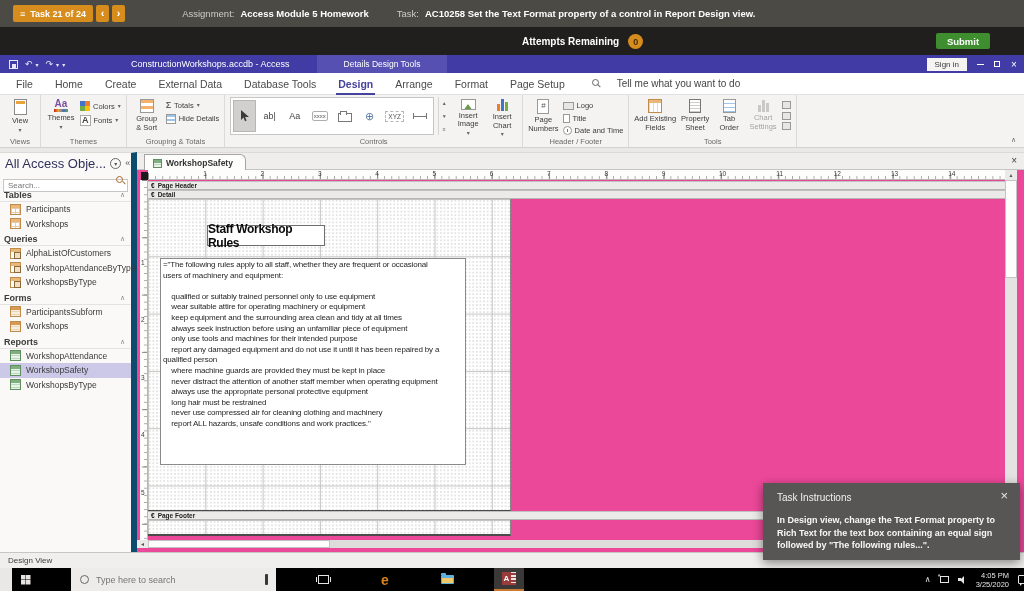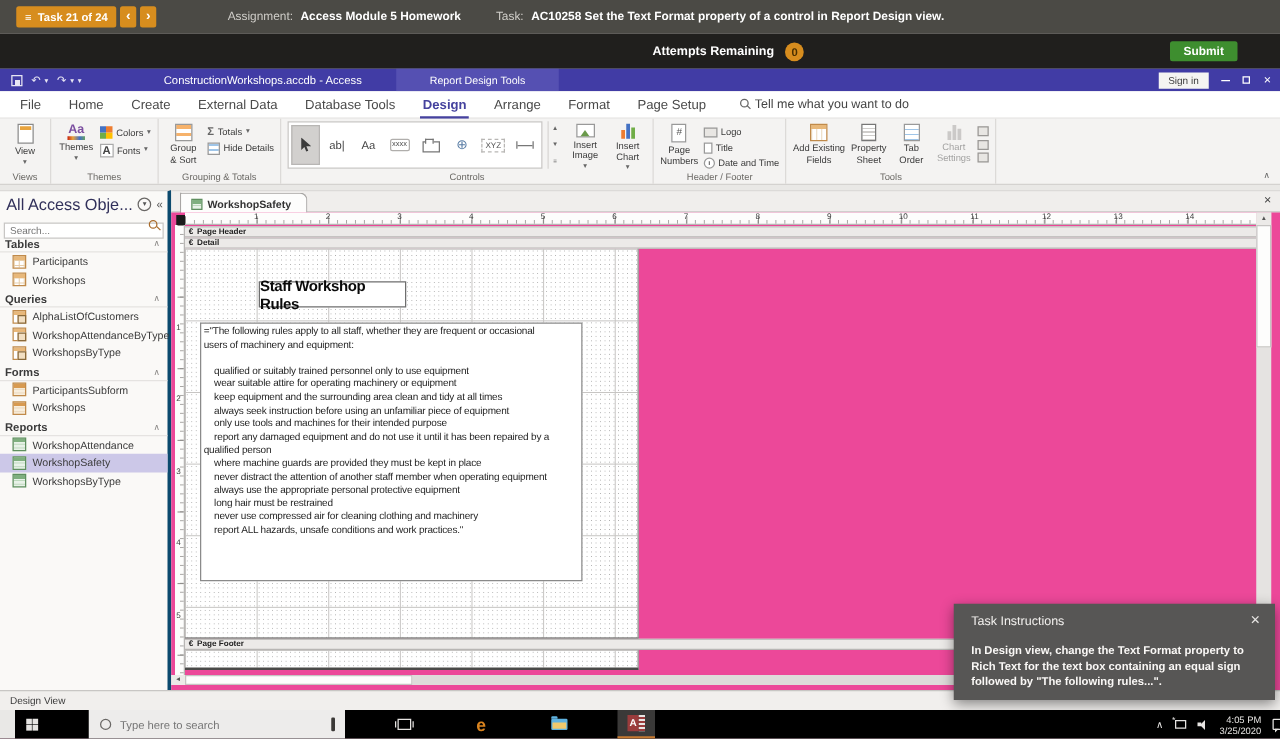--- a/index.html
+++ b/index.html
@@ -30,21 +30,21 @@
   .winbtn{position:absolute;top:4px;width:12px;height:10px;display:flex;align-items:center;justify-content:center;color:#fff;font-size:10px;cursor:pointer;}
   .ic-min{width:7px;height:1px;background:#fff;}
   .ic-restore{width:6px;height:6px;border:1px solid #fff;}
 
   
   .menubar{position:absolute;left:0;top:73px;width:100%;height:22px;background:#fff;border-bottom:1px solid #E3E1DF;display:flex;align-items:center;font-size:10.5px;color:#4a4a4a;}
   .mtab{position:relative;height:22px;line-height:22px;padding:0 11px;cursor:pointer;white-space:nowrap;}
   .mtab.first{margin-left:5px;}
   .mtab.active{color:#45429E;font-weight:bold;}
   .mtab.active::after{content:"";position:absolute;left:9px;right:9px;bottom:0;height:2px;background:#45429E;}
-  .tellme{display:flex;align-items:center;gap:3px;margin-left:16px;color:#444;font-size:10px;cursor:text;}
+  .tellme{display:flex;align-items:center;gap:16px;margin-left:16px;color:#444;font-size:10px;cursor:text;}
   .mag{position:relative;width:9px;height:9px;}
   .mag::before{content:"";position:absolute;left:0;top:0;width:5px;height:5px;border:1px solid #666;border-radius:50%;}
   .mag::after{content:"";position:absolute;left:5.5px;top:5.5px;width:3.5px;height:1px;background:#666;transform:rotate(45deg);}
 
   
   .ribbon{position:absolute;left:0;top:95px;width:100%;height:53px;background:#F4F3F2;border-bottom:1px solid #D4D2D0;display:flex;}
   .rgroup{position:relative;height:100%;border-right:1px solid #DCDAD8;padding:2px 5px 0;}
   .glabel{position:absolute;bottom:1px;left:0;right:0;text-align:center;font-size:7.5px;color:#6b6965;white-space:nowrap;}
   .gcontent{display:flex;gap:4px;height:40px;align-items:stretch;}
   .rbtn-big{display:flex;flex-direction:column;align-items:center;font-size:7.5px;color:#3b3b3b;min-width:30px;text-align:center;line-height:8.5px;padding-top:2px;cursor:pointer;}
@@ -87,21 +87,21 @@
   .ic-addfields{width:14px;height:14px;border:1px solid #C08A4A;background:linear-gradient(#E8B87A 0 3px,transparent 3px),linear-gradient(to right,#EAD7BB 1px,transparent 1px) 0 0/4px 100%,#fff;}
   .ic-propsheet{width:12px;height:14px;border:1px solid #777;background:repeating-linear-gradient(#fff 0 2px,#cfcdcb 2px 3px),#fff;}
   .ic-taborder{width:13px;height:14px;border:1px solid #999;background:repeating-linear-gradient(#fff 0 3px,#9FC5E8 3px 4px),#fff;}
   .ic-chartset{display:flex;align-items:flex-end;gap:1px;height:13px;}
   .ic-chartset i{display:block;width:3px;background:#9a9896;}
   .mini-col{display:flex;flex-direction:column;gap:2.5px;padding-top:4px;}
   .mini-ic{width:9px;height:8px;border:1px solid #9a9896;background:#E8E6E3;}
   .ribbon-collapse{position:absolute;right:8px;bottom:3px;font-size:7px;color:#666;cursor:pointer;}
 
   
-  .navpane{position:absolute;left:0;top:152px;width:137px;height:400px;background:#FAF9F7;border-right:3px solid #0c4a6e;border-top:1px solid #DCDAD8;}
+  .navpane{position:absolute;left:0;top:152px;width:137px;height:400px;background:#FAF9F7;border-right:6px solid #0c4a6e;border-top:1px solid #DCDAD8;}
   .np-title{display:flex;align-items:center;height:20px;padding-left:5px;font-size:13px;color:#31305A;}
   .np-menu{width:11px;height:11px;border:1px solid #6a6866;border-radius:50%;font-size:6px;color:#555;display:flex;align-items:center;justify-content:center;margin-left:4px;cursor:pointer;}
   .np-collapse{margin-left:4px;font-size:9px;color:#555;cursor:pointer;}
   .np-search{position:relative;margin:1px 3px 2px;height:13px;}
   .np-search input{width:100%;height:13px;border:1px solid #C8C6C4;background:#fff;font-size:8px;color:#6a6866;padding:0 14px 0 4px;font-family:"Liberation Sans",sans-serif;}
   .np-search .mag{position:absolute;right:3px;top:2px;}
   .np-search .mag::before{border-color:#A86A2A;}
   .np-search .mag::after{background:#A86A2A;}
   .np-section{display:flex;justify-content:space-between;align-items:center;height:13px;padding:0 6px 0 4px;font-size:9px;font-weight:bold;color:#3b3b3b;border-bottom:1px solid #E5E3E1;margin-top:2px;cursor:pointer;}
   .np-chev{font-size:7px;color:#8a8886;font-weight:normal;}
@@ -229,21 +229,21 @@
   <div class="titlebar">
     <div class="qat">
       <span class="ic-save"></span>
       <span>↶</span>
         <span class="drop">▾</span>
       <span>↷</span>
         <span class="drop">▾</span>
       <span class="drop">▾</span>
     </div>
     <span class="doc-title">ConstructionWorkshops.accdb - Access</span>
-    <div class="ctx-tools">Report Design Tools</div>
+    <div class="ctx-tools">Details Design Tools</div>
     <span class="signin">Sign in</span>
     <span class="winbtn" style="right:38px;">
         <span class="ic-min"></span>
       </span>
     <span class="winbtn" style="right:21px;">
         <span class="ic-restore"></span>
       </span>
     <span class="winbtn" style="right:4px;">×</span>
   </div>
 

